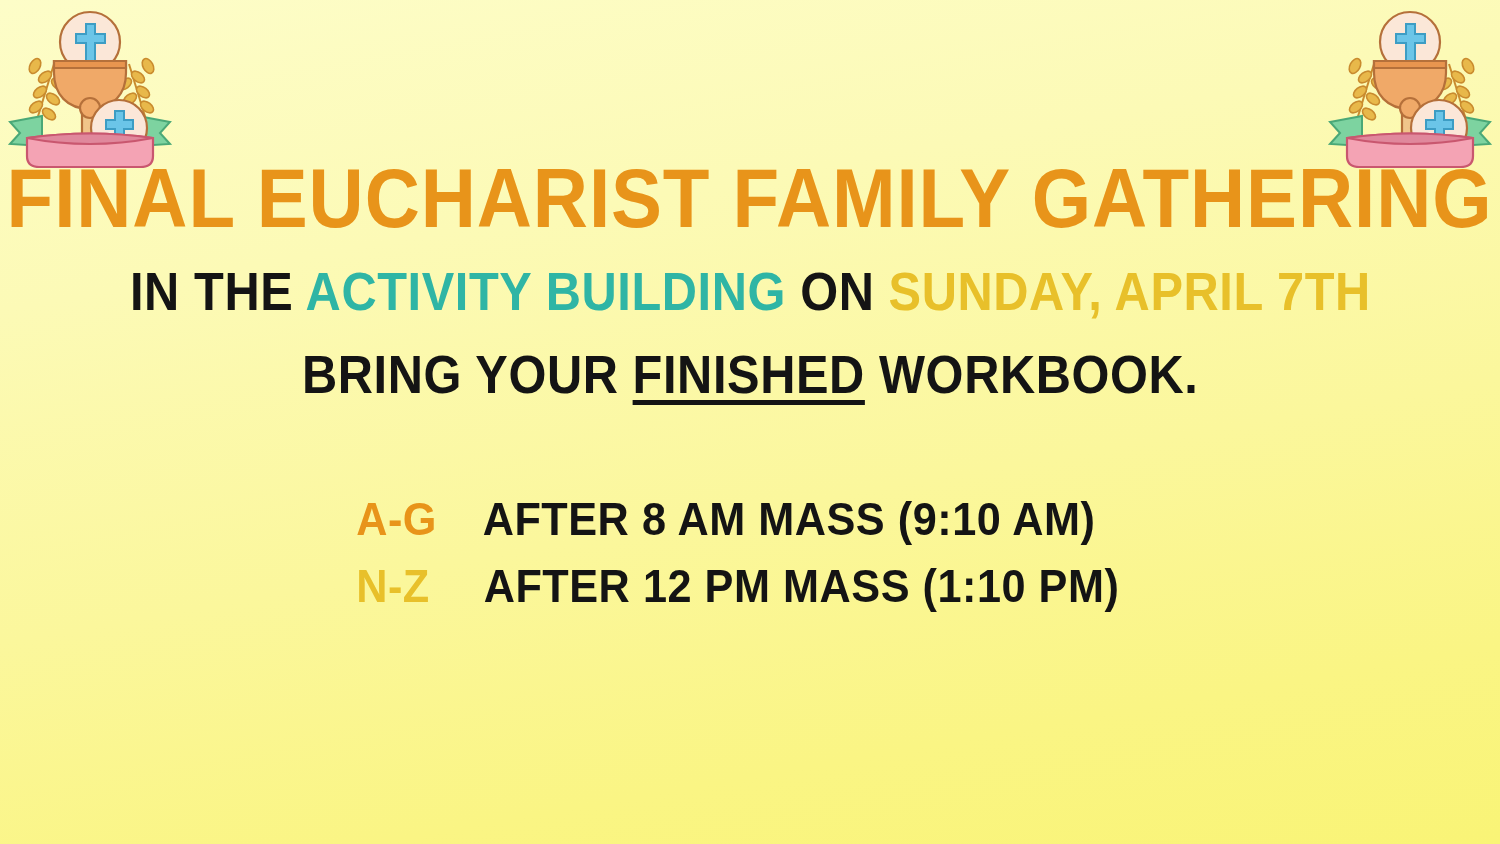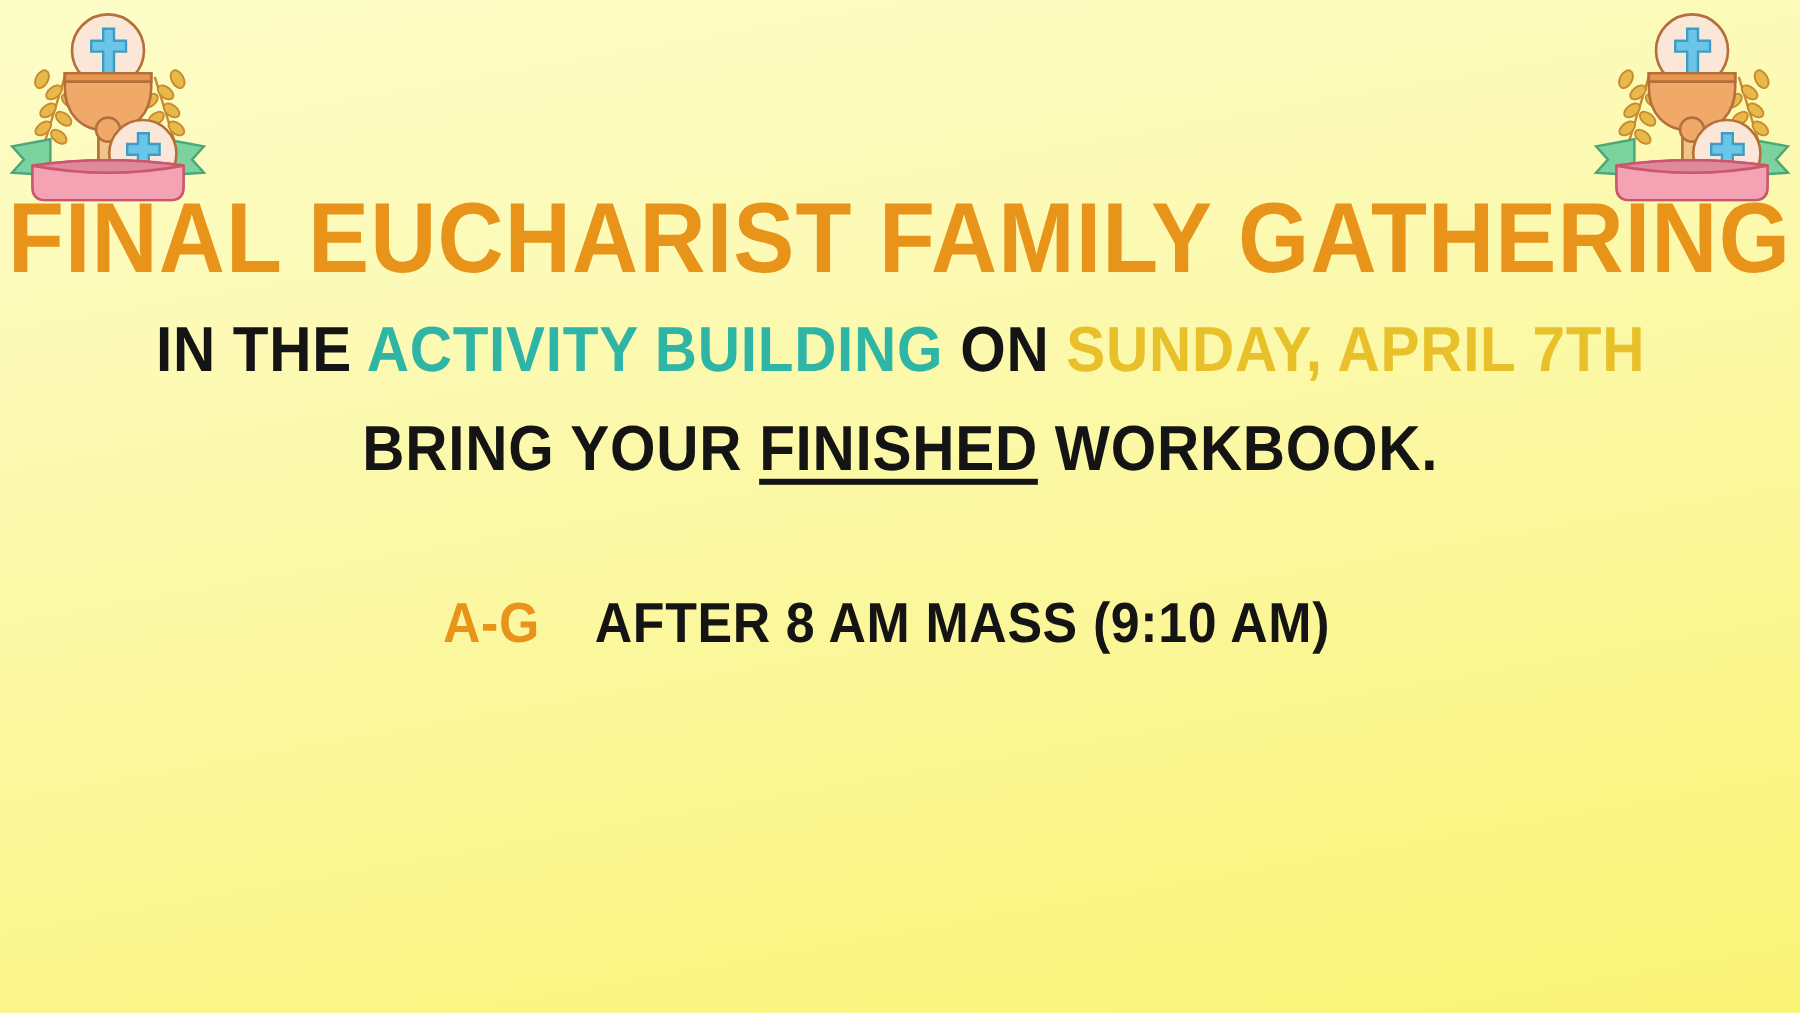--- a/index.html
+++ b/index.html
@@ -224,15 +224,19 @@
   </div>
 
   <div class="schedule">
 
     <div class="sched-row">
       <span class="headline-font sched-key c-orange">A-G</span>
       <span class="headline-font sched-val">AFTER 8 AM MASS (9:10 AM)</span>
     </div>
 
 
+    <div class="sched-row">
+      <span class="headline-font sched-key c-gold">N-Z</span>
+      <span class="headline-font sched-val">AFTER 12 PM MASS (1:10 PM)</span>
+    </div>
 
   </div>
 </div>
 
 </body></html>

